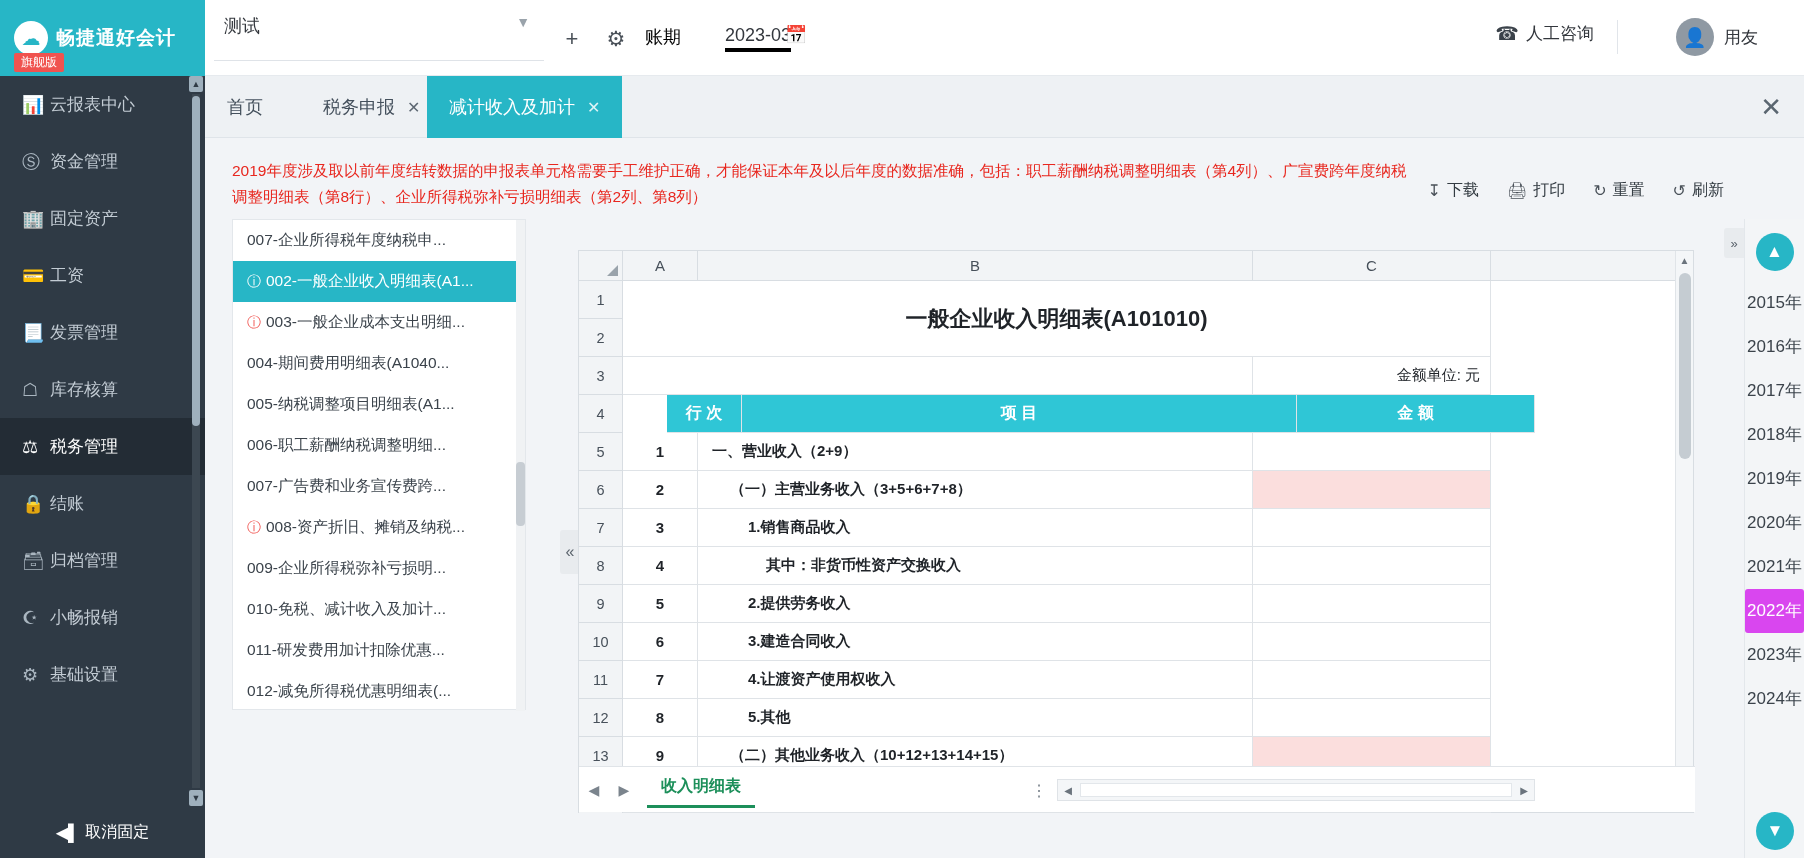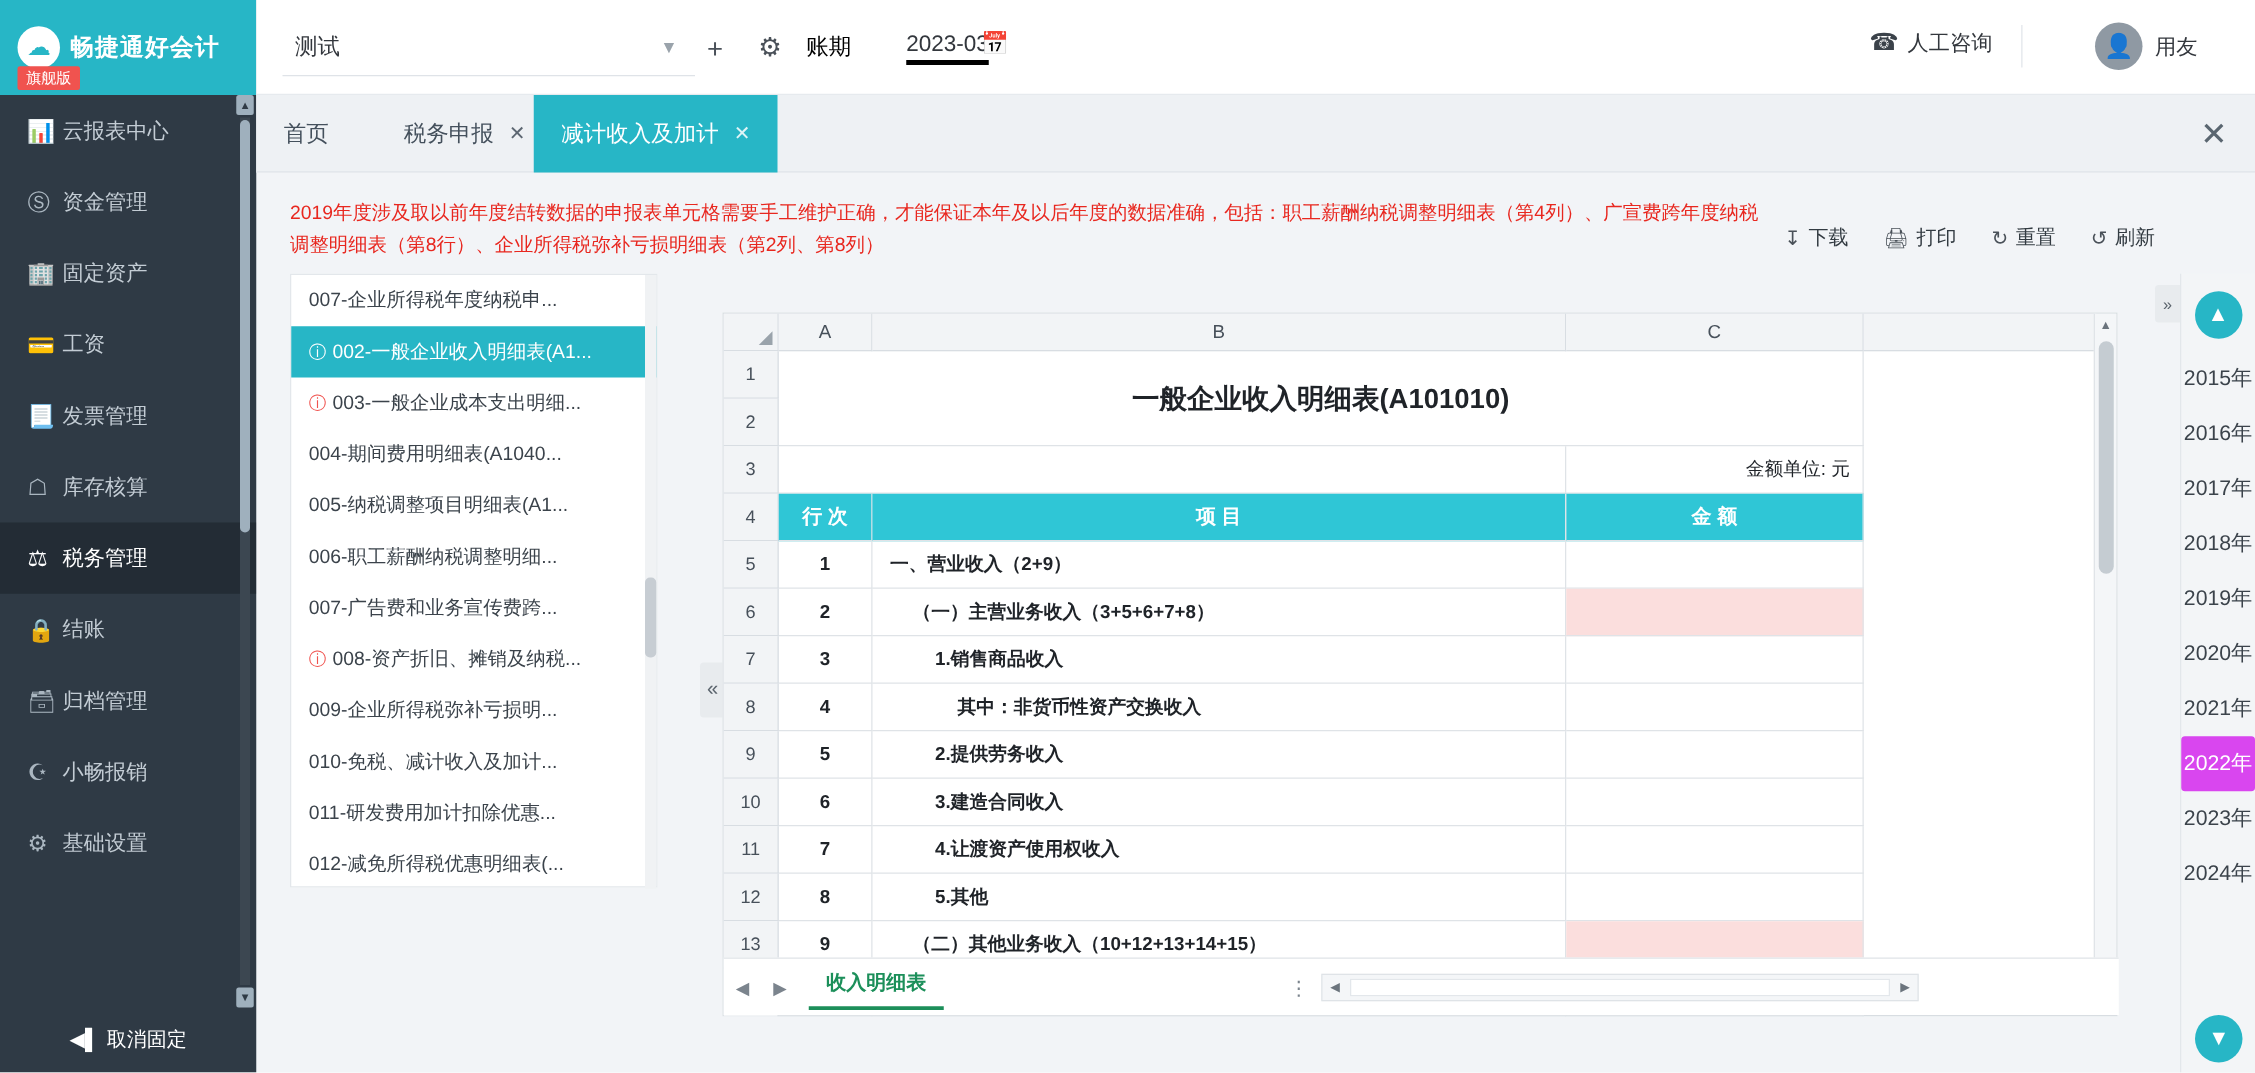--- a/index.html
+++ b/index.html
@@ -56,22 +56,22 @@
     display:flex; align-items:center; justify-content:center;
     color:#ffffff; font-size:16px; cursor:pointer;
   }
 
   
   .topbar {
     position:absolute; left:205px; top:0; right:0; height:76px; background:#ffffff;
     border-bottom:1px solid #e6eaee;
   }
   .company-select {
-    position:absolute; left:21px; top:14px; width:330px; height:47px;
-    border-bottom:1px solid #dfe3e8; display:flex; align-items:center;
+    position:absolute; left:9px; top:14px; width:330px; height:47px;
+    border-bottom:1px solid #dfe3e8; display:flex; align-items:flex-start;
     padding-left:10px; font-size:18px; color:#33373d; cursor:pointer;
   }
   .company-select .caret { position:absolute; right:14px; color:#9aa3ab; font-size:14px; }
   .tb-icon {
     position:absolute; top:24px; width:30px; height:30px; text-align:center; line-height:30px;
     font-size:22px; color:#4a5159; cursor:pointer;
   }
   #tb-plus { left:352px; }
   #tb-gear { left:396px; font-size:21px; }
   .period-label { position:absolute; left:440px; top:25px; font-size:18px; color:#000000; }
@@ -161,21 +161,21 @@
     position:absolute; left:0; width:44px; height:38px; background:#f2f4f6;
     border-right:1px solid #d8dde2; border-bottom:1px solid #d8dde2;
     text-align:center; line-height:38px; font-size:14.5px; color:#47505a;
   }
   .cell {
     position:absolute; height:38px; border-right:1px solid #dfe3e7; border-bottom:1px solid #dfe3e7;
     font-size:15px; color:#1f2328; display:flex; align-items:center;
   }
   .cell.title { justify-content:center; font-size:22px; font-weight:bold; }
   .cell.unit { justify-content:flex-end; padding-right:10px; font-size:15px; }
-  .cell.hdr { background:#2fc6d6; color:#ffffff; font-weight:bold; justify-content:center; font-size:16px; }
+  .cell.hdr { background:#2fc6d6; color:#ffffff; font-weight:bold; justify-content:center; font-size:16px;margin-left:44px; }
   .cell.num { justify-content:center; }
   .cell.pink { background:#fbdedd; }
   .cell.b { font-weight:bold; }
   .v-scroll { position:absolute; right:0; top:0; width:18px; height:533px; background:#f4f6f8; border-left:1px solid #e0e4e8; }
   .v-scroll .arr { height:20px; text-align:center; line-height:20px; font-size:10px; color:#6b747d; }
   .v-scroll .arr.bot { position:absolute; bottom:0; width:18px; }
   .v-scroll .thumb { position:absolute; top:22px; left:3px; width:12px; height:186px; background:#c5ccd2; border-radius:6px; }
 
   .sheet-foot {
     position:absolute; left:0; bottom:0; width:1116px; height:46px; background:#ffffff;

